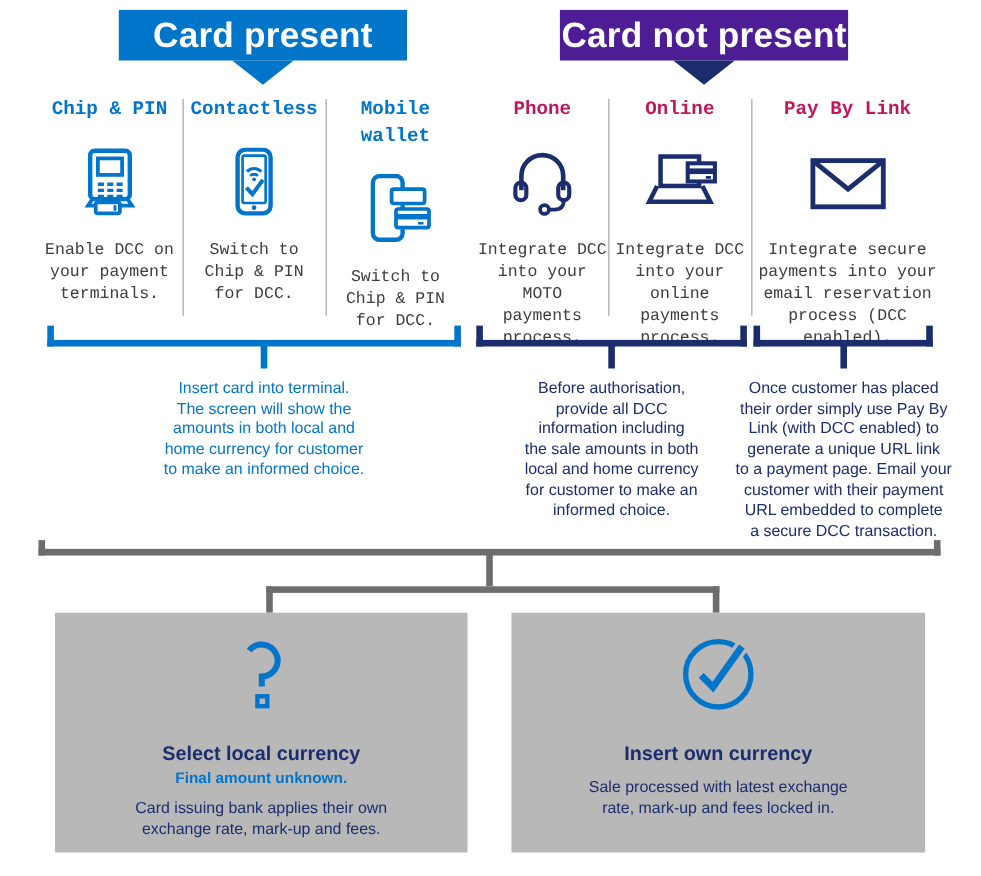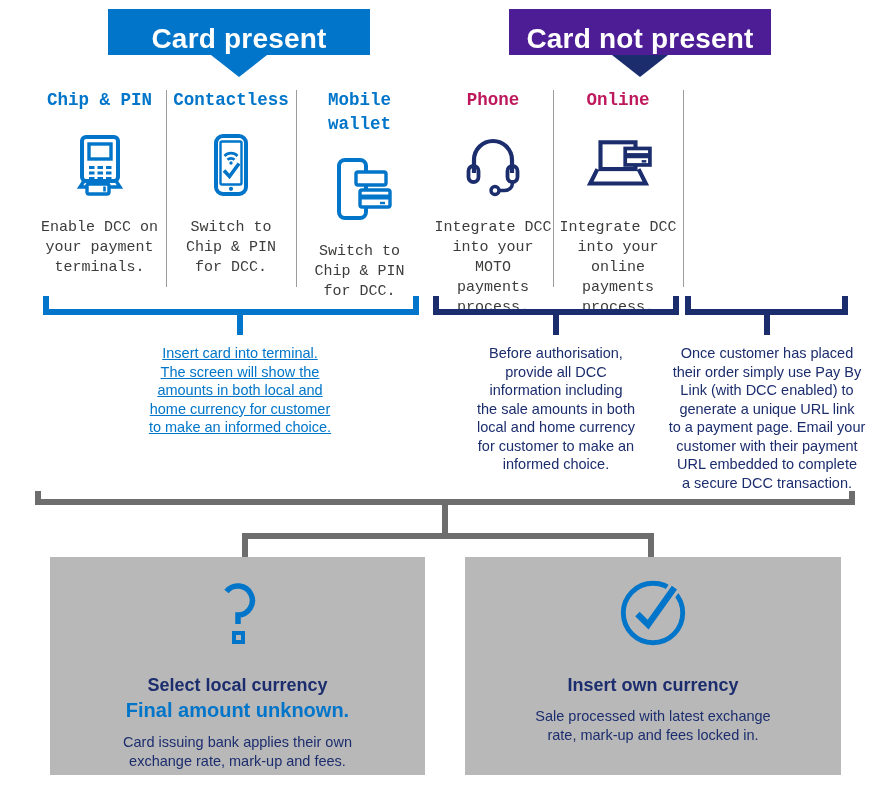--- a/index.html
+++ b/index.html
@@ -2,55 +2,55 @@
 <html><head>
 <meta charset="utf-8">
 <style>
   html,body{margin:0;padding:0;background:#ffffff;}
   .canvas{
     position:relative;width:892px;height:796px;background:#ffffff;
     font-family:"Liberation Sans","DejaVu Sans",sans-serif;overflow:hidden;
   }
   .abs{position:absolute;}
   
-  .banner{height:46px;display:flex;align-items:flex-end;justify-content:center;
-    color:#ffffff;font-weight:bold;font-size:28px;letter-spacing:.2px;}
+  .banner{height:46px;display:flex;align-items:center;justify-content:center;
+    color:#ffffff;font-weight:bold;font-size:32px;letter-spacing:.2px;}
   .banner-blue{background:#0075C9;}
   .banner-navy{background:#4c1d95;}
   .pointer{width:0;height:0;border-left:28px solid transparent;border-right:28px solid transparent;border-top:22px solid #0075C9;}
   .pointer-navy{border-top-color:#1C2D6E;}
   
   .col{top:88px;text-align:center;font-family:Liberation Mono, monospace;}
   .col-label{font-weight:bold;font-size:17.5px;line-height:24px;}
   .lbl-blue{color:#0075C9;}
   .lbl-navy{color:#be185d;}
   .icon-wrap{height:78px;margin-top:16px;display:flex;align-items:center;justify-content:center;}
   .col-desc{margin-top:12px;font-size:15px;line-height:20px;color:#3C3C3B;white-space:pre-line;}
   .divider{top:90px;width:1px;height:197px;background:#9C9C9C;}
   
   .bracket{box-sizing:border-box;height:19px;top:296px;}
   .bracket-blue{border-left:6px solid #0075C9;border-right:6px solid #0075C9;border-bottom:6px solid #0075C9;}
   .bracket-navy{border-left:6px solid #1C2D6E;border-right:6px solid #1C2D6E;border-bottom:6px solid #1C2D6E;}
   .stem{width:6px;height:21px;top:314px;}
   .stem-blue{background:#0075C9;}
   .stem-navy{background:#1C2D6E;}
   .note{top:344px;text-align:center;font-size:14.5px;line-height:18.5px;white-space:pre-line;}
-  .note-blue{color:#0075C9;text-decoration:underline;}
+  .note-blue{color:#0075C9;}
   .note-navy{color:#1C2D6E;}
   
   .gray-bracket{box-sizing:border-box;left:35px;top:491px;width:820px;height:14px;
     border-left:6px solid #6D6D6D;border-right:6px solid #6D6D6D;border-bottom:6px solid #6D6D6D;}
   .gray-stem{left:442px;top:504px;width:6px;height:29px;background:#6D6D6D;}
   .gray-split{box-sizing:border-box;left:242px;top:533px;width:412px;height:24px;
     border-top:6px solid #6D6D6D;border-left:6px solid #6D6D6D;border-right:6px solid #6D6D6D;}
   
   .outcome{top:557px;width:375px;height:218px;background:#B8B8B8;text-align:center;}
   .outcome-icon{margin-top:20px;height:72px;display:flex;align-items:center;justify-content:center;}
   .outcome-title{margin-top:26px;font-size:18px;font-weight:bold;color:#1C2D6E;}
-  .outcome-sub{margin-top:3px;font-size:20px;font-weight:bold;color:#0075C9;}
+  .outcome-sub{margin-top:3px;font-size:14px;font-weight:bold;color:#0075C9;}
   .outcome-body{margin-top:11px;font-size:14.5px;line-height:19px;color:#1C2D6E;white-space:pre-line;}
   svg{display:block;}
   .stroke-blue{stroke:#0075C9;}
   .stroke-navy{stroke:#1C2D6E;}
   .fill-blue{fill:#0075C9;}
   .fill-navy{fill:#1C2D6E;}
 </style>
 </head>
 <body>
 
@@ -152,20 +152,33 @@
         <rect x="42" y="14.5" width="22" height="5" class="fill-navy"></rect>
         <line x1="57" y1="22.5" x2="61.5" y2="22.5" class="stroke-navy" stroke-width="2.4"></line>
       </svg>
     </div>
     <div class="col-desc">Integrate DCC
 into your online
 payments
 process.</div>
   </div>
 
+  <div class="abs col" style="left:683px;width:175px;">
+    <div class="col-label lbl-navy">Pay By Link</div>
+    <div class="icon-wrap">
+      <svg width="70" height="48" viewBox="0 0 70 48" fill="none">
+        <rect x="3" y="3" width="64" height="42" class="stroke-navy" stroke-width="4.4"></rect>
+        <path d="M4 4 L35 29 L66 4" class="stroke-navy" stroke-width="4.4"></path>
+      </svg>
+    </div>
+    <div class="col-desc">Integrate secure
+payments into your
+email reservation
+process (DCC enabled).</div>
+  </div>
 
   <div class="abs divider" style="left:166px;"></div>
   <div class="abs divider" style="left:296px;"></div>
   <div class="abs divider" style="left:553px;"></div>
   <div class="abs divider" style="left:683px;"></div>
 
   <div class="abs bracket bracket-blue" style="left:43px;width:376px;"></div>
   <div class="abs stem stem-blue" style="left:237px;"></div>
 
   <div class="abs bracket bracket-navy" style="left:433px;width:246px;"></div>

